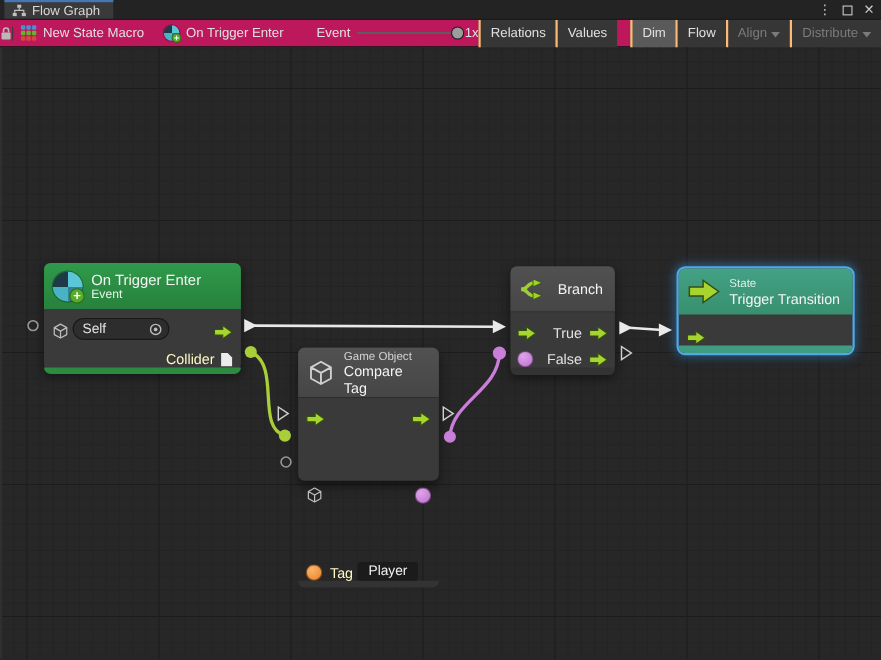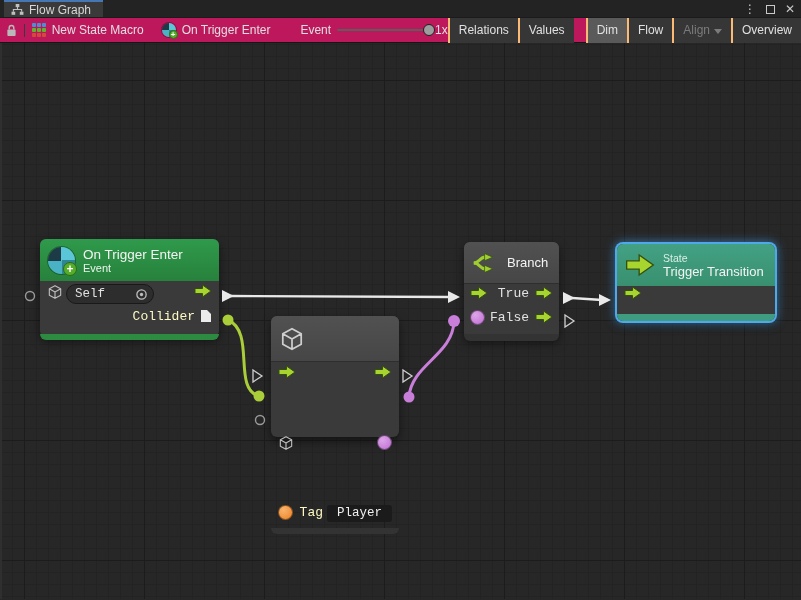--- a/index.html
+++ b/index.html
@@ -57,21 +57,21 @@
     background-position:0 37px,22px 0,0 1px,10px 0;
     border-left:2px solid #2f2f2f; }
 
   
   .node { position:absolute; background:#3a3a3a; border-radius:6px; box-shadow:0 4px 10px rgba(0,0,0,.5); }
   .node-header { display:flex; align-items:center; gap:8px; padding:0 10px 0 8px; border-radius:6px 6px 0 0; }
   .node-header .titles { display:flex; flex-direction:column; justify-content:center; }
   .cat { font-size:10.5px; color:#d2d2d2; }
   .node-title { font-size:13px; color:#f4f4f4; }
   .node-footer { border-radius:0 0 6px 6px; }
-  .row { display:flex; align-items:flex-start; padding:0 7px;font-family:Liberation Mono, monospace; }
+  .row { display:flex; align-items:flex-end; padding:0 7px; }
 
   
   .flow-arrow { width:18px; height:14px; display:block; }
   .port-dot { width:15px; height:15px; border-radius:50%; border:1px solid rgba(0,0,0,.45); }
   .dot-magenta { background:radial-gradient(circle at 35% 30%, #dda5e8, #bf6ed2); }
   .dot-orange { background:radial-gradient(circle at 35% 30%, #f8b56d, #ee8124); }
 
   
   .n-ote { left:38px; top:196px; width:179px; height:98px; }
   .n-ote .node-header { height:42px; background:linear-gradient(#2f9a4b,#27813c); }
@@ -177,20 +177,24 @@
       <div class="tb-btn active">
           <span>Dim</span>
         </div>
       <div class="tb-btn">
           <span>Flow</span>
         </div>
       <div class="tb-btn disabled">
           <span>Align</span>
           <span class="caret"></span>
         </div>
+      <div class="tb-btn disabled">
+          <span>Distribute</span>
+          <span class="caret"></span>
+        </div>
       <div class="tb-btn">
           <span>Overview</span>
         </div>
 
     </div>
   </div>
 
   <div class="canvas">
 
     <div class="node n-ote">
@@ -227,20 +231,24 @@
         </svg>
       </div>
       <div class="node-footer"></div>
     </div>
 
     <div class="node n-ct">
       <div class="node-header">
         <svg width="26" height="26" viewBox="0 0 24 24">
           <path d="M12 2.5 L20.5 7.25 V16.75 L12 21.5 L3.5 16.75 V7.25 Z M3.5 7.25 L12 12 L20.5 7.25 M12 12 V21.5" stroke="#cfcfcf" stroke-width="1.6" fill="none" stroke-linejoin="round"></path>
         </svg>
+        <span class="titles">
+          <span class="cat">Game Object</span>
+          <span class="node-title">Compare Tag</span>
+        </span>
       </div>
       <div class="row" style="margin-top:3px;">
         <svg class="flow-arrow" viewBox="0 0 18 14">
           <path d="M1 4.5h7.5V1L17 7l-8.5 6V9.5H1z" fill="#a8d430" stroke="#33500e" stroke-width="1"></path>
         </svg>
         <span class="spacer"></span>
         <svg class="flow-arrow" viewBox="0 0 18 14">
           <path d="M1 4.5h7.5V1L17 7l-8.5 6V9.5H1z" fill="#a8d430" stroke="#33500e" stroke-width="1"></path>
         </svg>
       </div>

